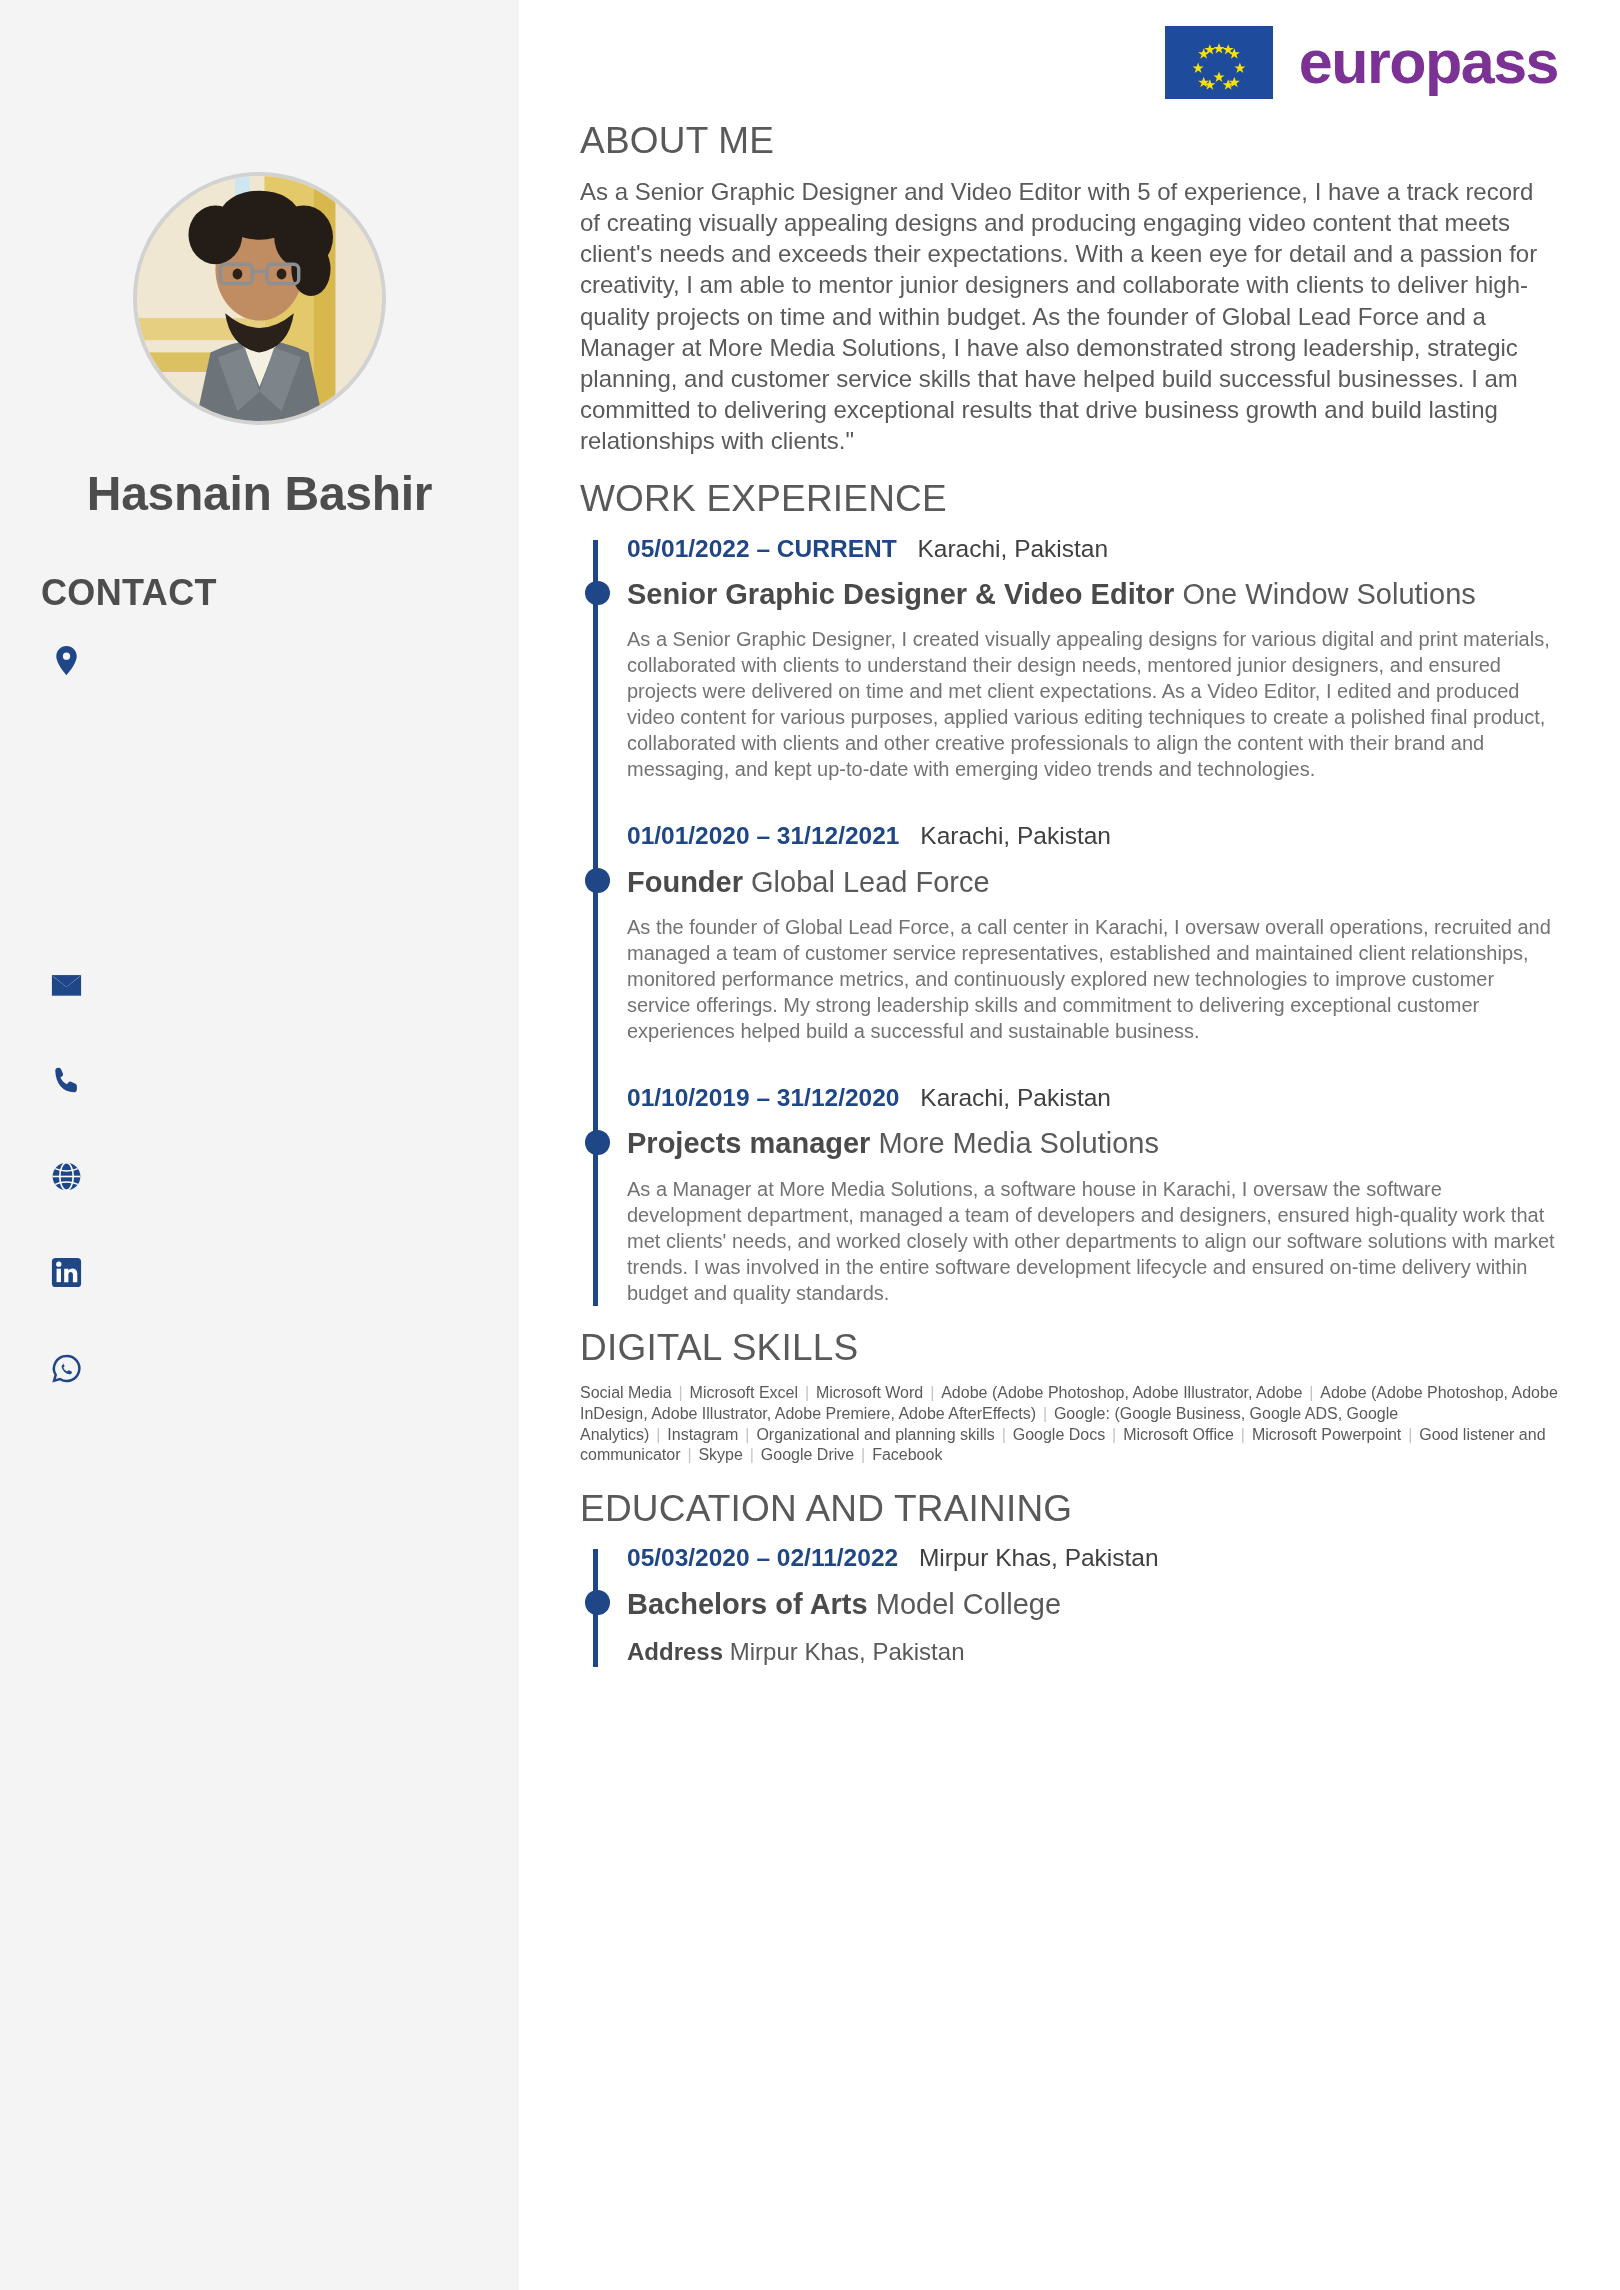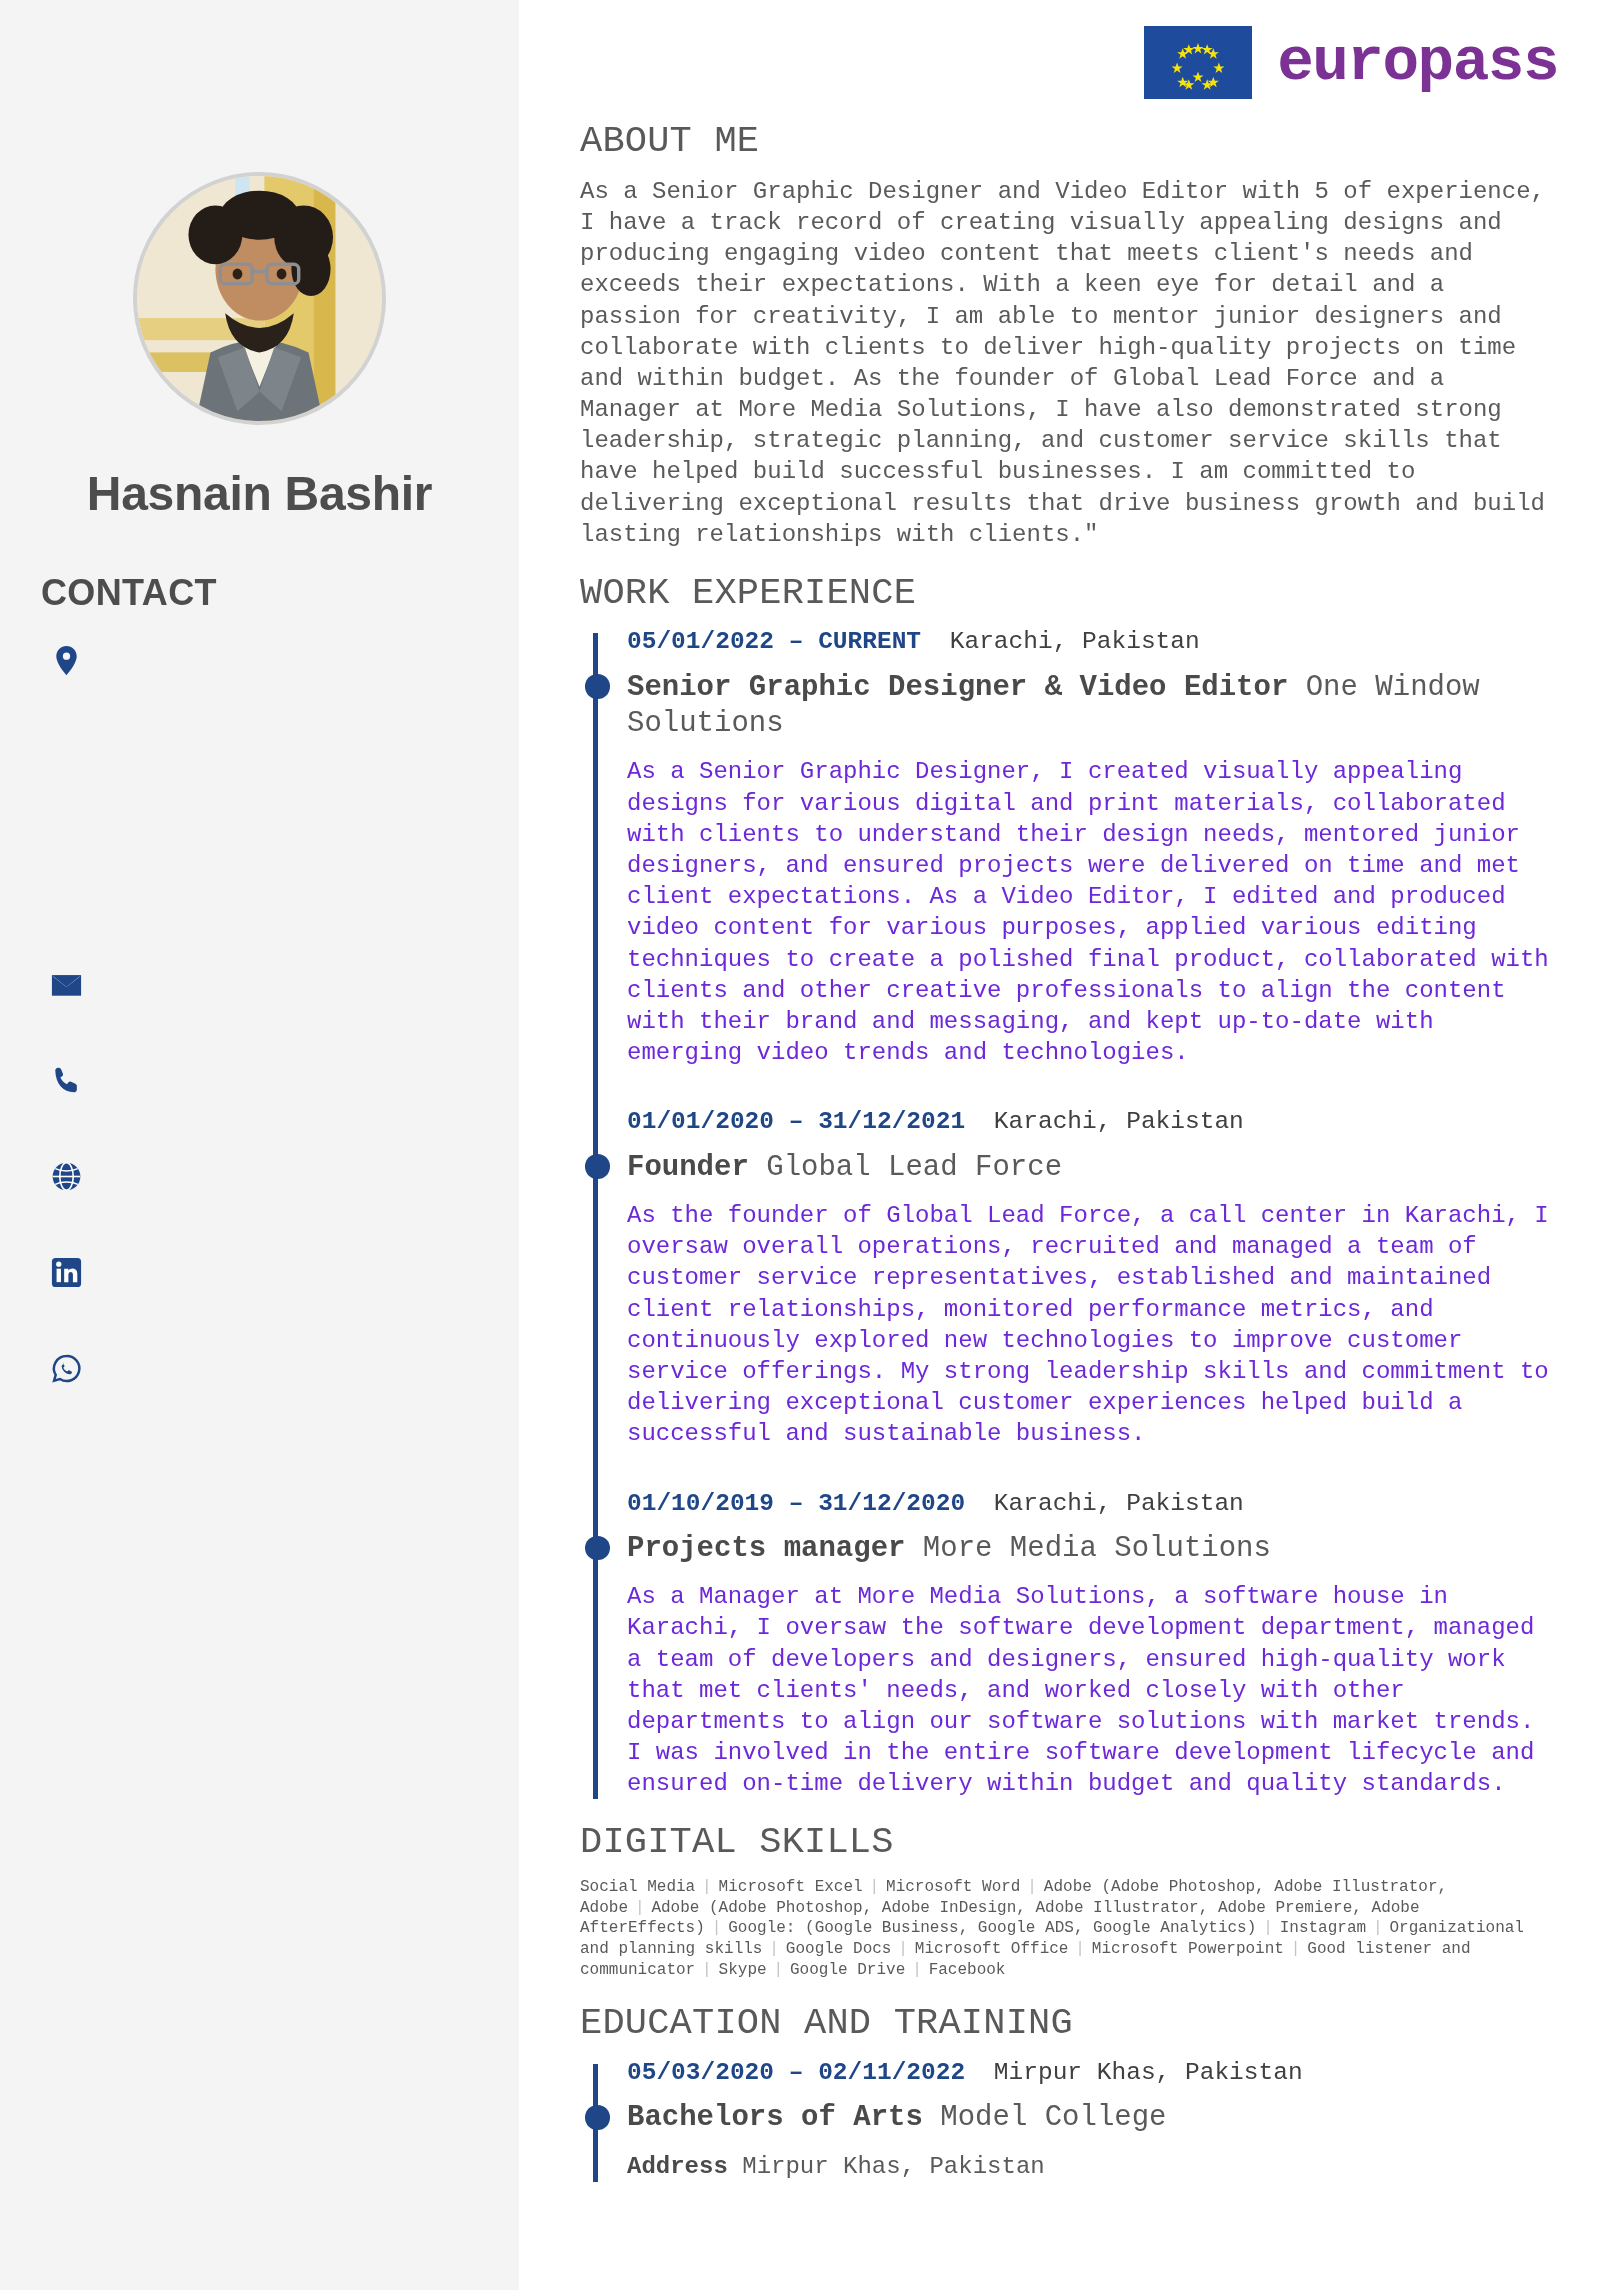--- a/index.html
+++ b/index.html
@@ -101,21 +101,20 @@
 
   
   .main {
     position: absolute;
     left: 519px;
     top: 0;
     width: 1101px;
     height: 2291px;
     box-sizing: border-box;
     padding: 0 62px 0 61px;
-    font-family: Liberation Mono, monospace;
   }
 
   .logo-bar {
     display: flex;
     justify-content: flex-end;
     align-items: center;
     padding-top: 25.5px;
   }
   .eu-flag {
     width: 108px;
@@ -191,23 +190,23 @@
     font-size: 29px;
     line-height: 1.26;
     color: #5a5a5a;
     margin-bottom: 13.7px;
   }
   .tl-role b {
     color: #4a4a4a;
     font-weight: bold;
   }
   .tl-desc {
-    font-size: 24px;
+    font-size: 20px;
     line-height: 1.30;
-    color: #6d28d9;
+    color: #737373;
     margin: 0;
   }
   .tl-sub {
     font-size: 24px;
     line-height: 1.3;
     color: #5a5a5a;
     margin-top: 13.7px;
   }
   .tl-sub b { color: #4a4a4a; font-weight: bold; }
 

